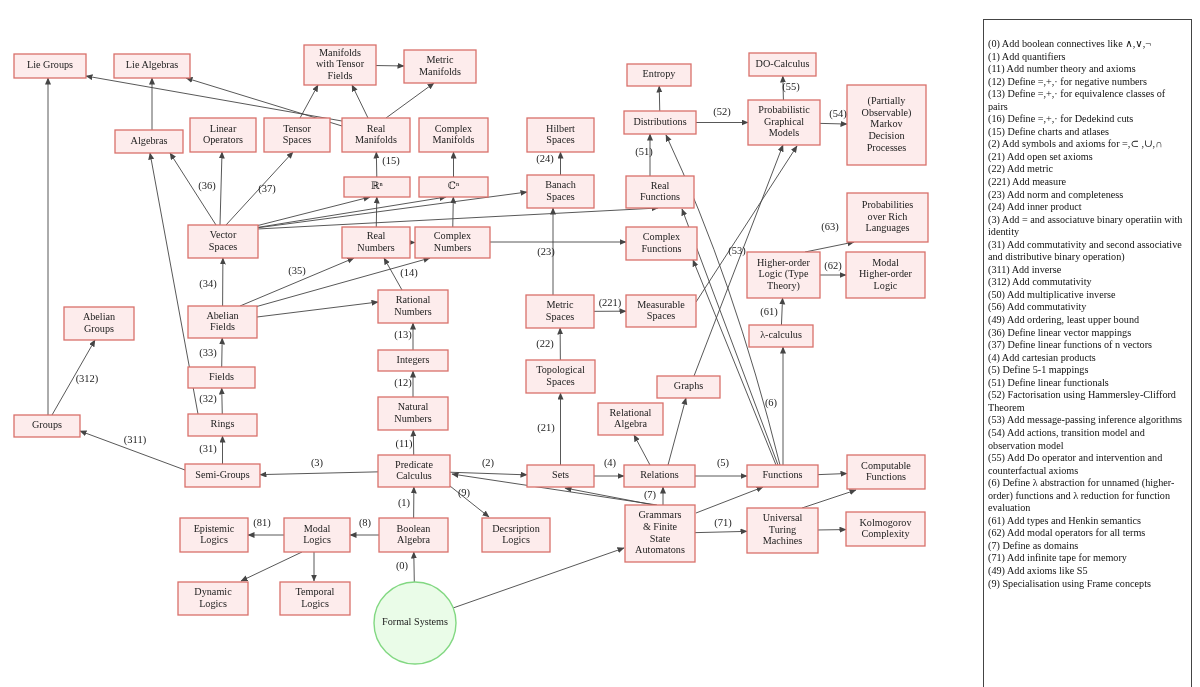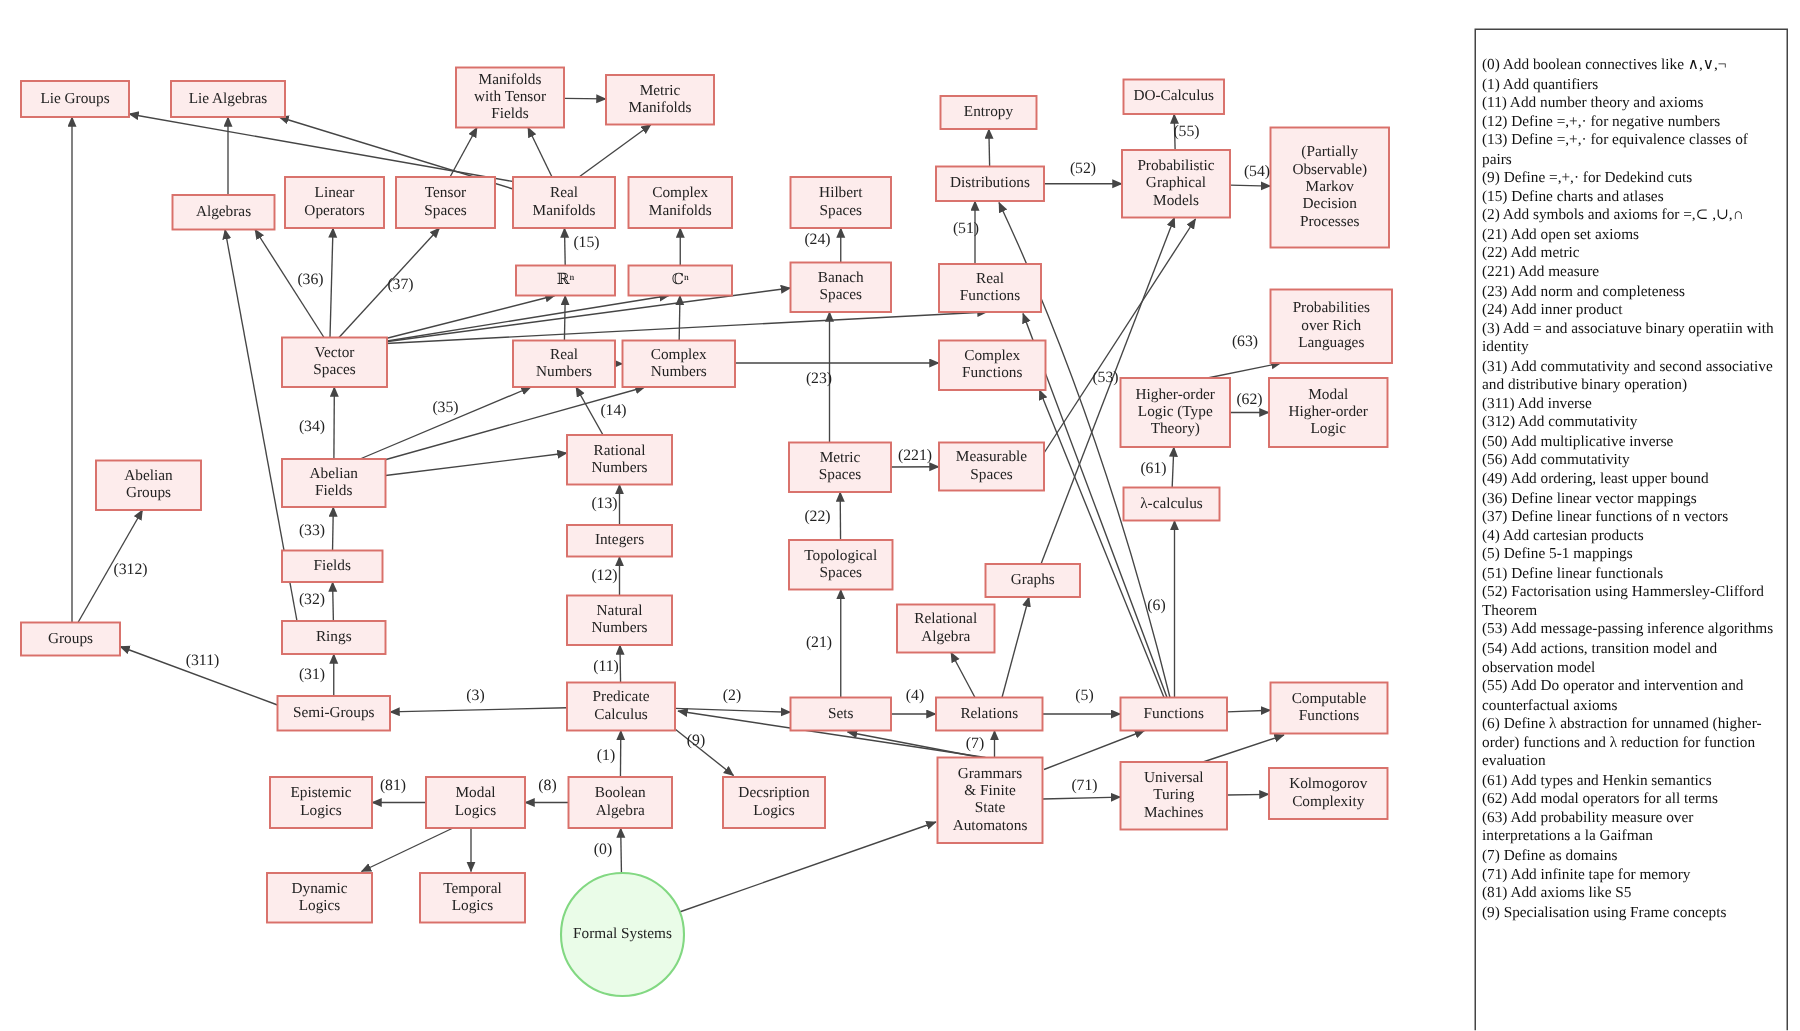--- a/index.html
+++ b/index.html
@@ -415,21 +415,21 @@
         <text x="838" y="115" font-size="10.5" fill="#222222" text-anchor="middle" dominant-baseline="middle">(54)</text>
         <text x="791" y="88" font-size="10.5" fill="#222222" text-anchor="middle" dominant-baseline="middle">(55)</text>
       </g>
   </svg>
   <div id="legend">
       <div class="legend-entry">(0) Add boolean connectives like ∧,∨,¬</div>
       <div class="legend-entry">(1) Add quantifiers</div>
       <div class="legend-entry">(11) Add number theory and axioms</div>
       <div class="legend-entry">(12) Define =,+,· for negative numbers</div>
       <div class="legend-entry">(13) Define =,+,· for equivalence classes of pairs</div>
-      <div class="legend-entry">(9) Define =,+,· for Dedekind cuts</div>
+      <div class="legend-entry">(16) Define =,+,· for Dedekind cuts</div>
       <div class="legend-entry">(15) Define charts and atlases</div>
       <div class="legend-entry">(2) Add symbols and axioms for =,⊂ ,∪,∩</div>
       <div class="legend-entry">(21) Add open set axioms</div>
       <div class="legend-entry">(22) Add metric</div>
       <div class="legend-entry">(221) Add measure</div>
       <div class="legend-entry">(23) Add norm and completeness</div>
       <div class="legend-entry">(24) Add inner product</div>
       <div class="legend-entry">(3) Add = and associatuve binary operatiin with identity</div>
       <div class="legend-entry">(31) Add commutativity and second associative and distributive binary operation)</div>
       <div class="legend-entry">(311) Add inverse</div>
@@ -442,19 +442,18 @@
       <div class="legend-entry">(4) Add cartesian products</div>
       <div class="legend-entry">(5) Define 5-1 mappings</div>
       <div class="legend-entry">(51) Define linear functionals</div>
       <div class="legend-entry">(52) Factorisation using Hammersley-Clifford Theorem</div>
       <div class="legend-entry">(53) Add message-passing inference algorithms</div>
       <div class="legend-entry">(54) Add actions, transition model and observation model</div>
       <div class="legend-entry">(55) Add Do operator and intervention and counterfactual axioms</div>
       <div class="legend-entry">(6) Define λ abstraction for unnamed (higher-order) functions and λ reduction for function evaluation</div>
       <div class="legend-entry">(61) Add types and Henkin semantics</div>
       <div class="legend-entry">(62) Add modal operators for all terms</div>
-      <div class="legend-entry">(63) Add probability measure over interpretations a la Gaifman</div>
       <div class="legend-entry">(7) Define as domains</div>
       <div class="legend-entry">(71) Add infinite tape for memory</div>
-      <div class="legend-entry">(81) Add axioms like S5</div>
+      <div class="legend-entry">(49) Add axioms like S5</div>
       <div class="legend-entry">(9) Specialisation using Frame concepts</div>
     </div>
 </div>
 
 </body></html>

